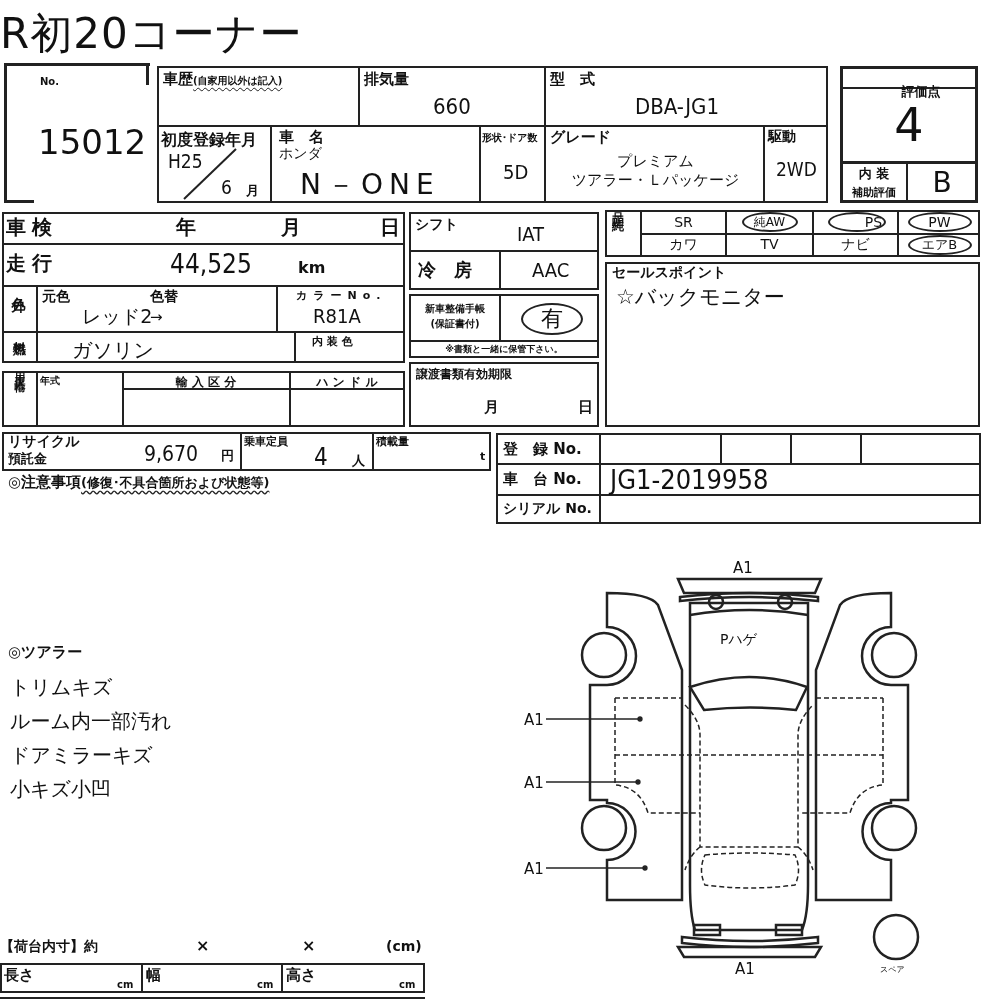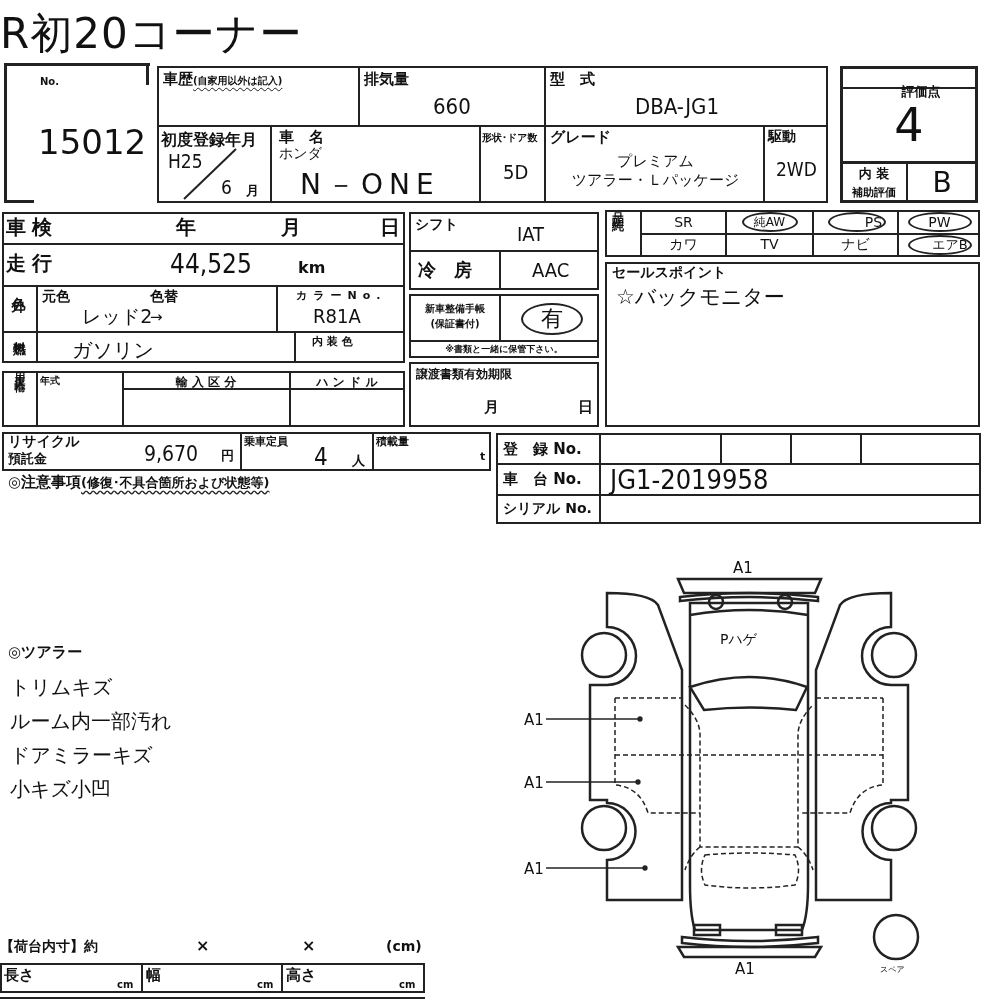--- a/index.html
+++ b/index.html
@@ -151,21 +151,21 @@
 <div class="abs center" style="left:727px;top:214px;width:85px;font-size:12px;">純AW</div>
 <div class="oval" style="left:828px;top:212px;width:58px;height:20px;"></div>
 <div class="abs center" style="left:814px;top:214px;width:83px;font-size:14px;padding-left:36px;">PS</div>
 <div class="oval" style="left:908px;top:212px;width:64px;height:20px;"></div>
 <div class="abs center" style="left:899px;top:214px;width:81px;font-size:14px;">PW</div>
 
 <div class="abs center" style="left:642px;top:236px;width:83px;font-size:14px;">カワ</div>
 <div class="abs center" style="left:727px;top:236px;width:85px;font-size:14px;">TV</div>
 <div class="abs center" style="left:814px;top:236px;width:83px;font-size:14px;">ナビ</div>
 <div class="oval" style="left:908px;top:235px;width:64px;height:20px;"></div>
-<div class="abs center" style="left:899px;top:236px;width:102px;font-size:13px;">エアB</div>
+<div class="abs center" style="left:899px;top:236px;width:81px;font-size:13px;">エアB</div>
 
 <div class="box" style="left:605px;top:262px;width:375px;height:165px;"></div>
 <div class="lbl" style="left:612px;top:264px;font-size:14px;">セールスポイント</div>
 <div class="abs" style="left:616px;top:283px;font-size:21px;">☆バックモニター</div>
 
 <div class="box" style="left:2px;top:432px;width:489px;height:39px;"></div>
 <div class="vl" style="left:240px;top:432px;height:39px;"></div>
 <div class="vl" style="left:372px;top:432px;height:39px;"></div>
 <div class="lbl" style="left:8px;top:433px;font-size:14px;">リサイクル</div>
 <div class="lbl" style="left:8px;top:450px;font-size:13px;">預託金</div>

